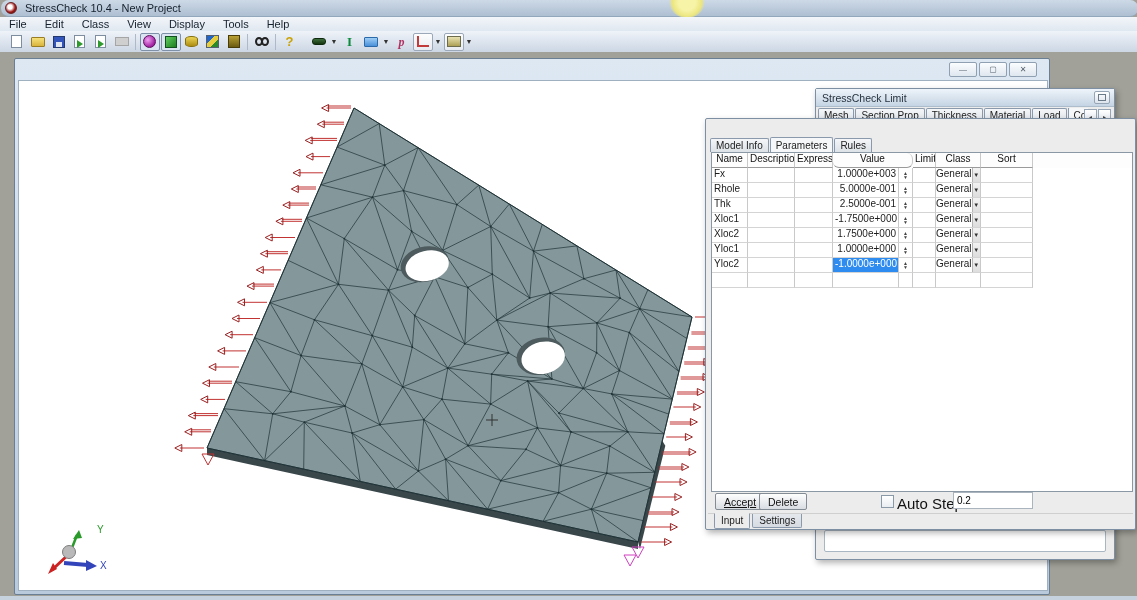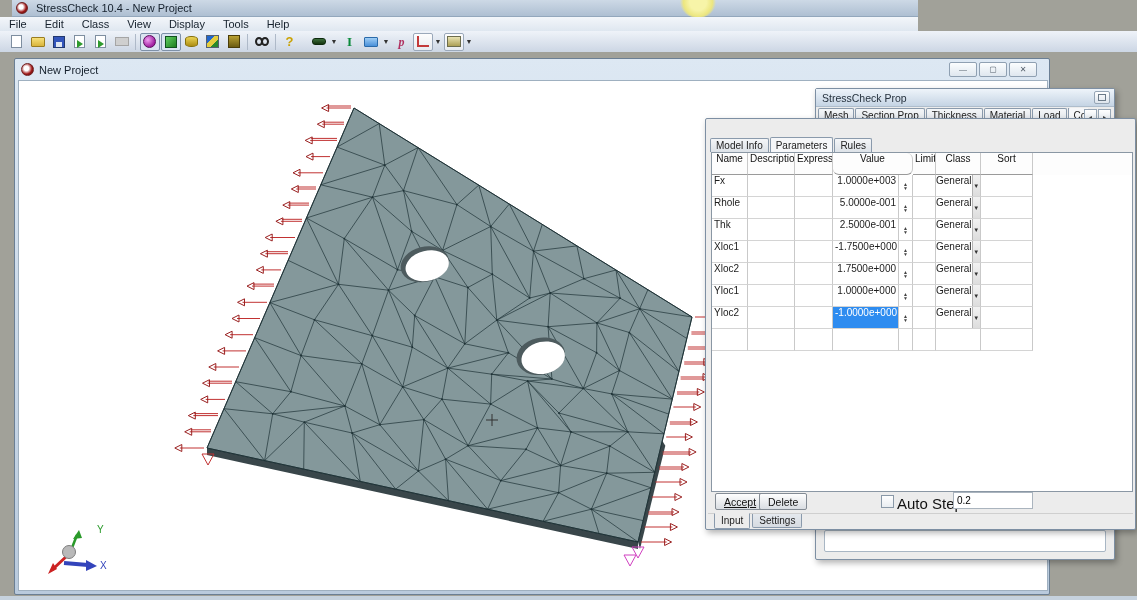--- a/index.html
+++ b/index.html
@@ -1,28 +1,28 @@
 <!DOCTYPE html>
 <html><head>
 <meta charset="utf-8">
 <style>
   html,body{margin:0;padding:0;}
   body{width:1137px;height:600px;overflow:hidden;font-family:"Liberation Sans",sans-serif;
        -webkit-font-smoothing:antialiased;position:relative;background:#a1a199;}
   .abs{position:absolute;}
   
-  #titlebar{left:12px;top:0;width:906px;height:16px;background:linear-gradient(#cdd9e6,#aebfd2);
-            border-bottom:1px solid #93a7bc;}
+  #titlebar{left:1px;top:0;width:1137px;height:16px;background:linear-gradient(#cdd9e6,#aebfd2);
+            border-bottom:1px solid #93a7bc;border-radius:8px;}
   #app-icon{left:4px;top:2px;width:12px;height:12px;border-radius:50%;
             background:radial-gradient(circle at 40% 40%, #fff 25%, #a01818 60%, #401010 100%);
             border:1px solid #702020;box-sizing:border-box;}
   #app-title{left:24px;top:2px;font-size:11px;color:#15202c;}
   #glow{left:668px;top:-14px;width:36px;height:32px;border-radius:50%;
         background:radial-gradient(circle,#f7f4a8 35%,#ece67f 60%,rgba(236,230,127,0) 75%);}
-  #menubar{left:0;top:17px;width:918px;height:14px;background:linear-gradient(#f3f6fa,#dfe7f0);
+  #menubar{left:0;top:17px;width:1137px;height:14px;background:linear-gradient(#f3f6fa,#dfe7f0);
            display:flex;align-items:center;}
   .menu-item{font-size:11px;color:#15202c;padding:0 9px;line-height:14px;cursor:default;}
   #toolbar{left:0;top:31px;width:1137px;height:21px;background:linear-gradient(#eff3f9,#ccd6e4);
            border-bottom:1px solid #98a7ba;}
   .tsep{width:1px;height:16px;background:#aeb9c8;margin:0 3px;align-self:center;}
   #tb-left,#tb-mid{display:flex;align-items:center;height:21px;}
   #tb-left{left:6px;top:0;}  #tb-mid{left:308px;top:0;}
   .tbtn{width:20px;height:18px;display:flex;align-items:center;justify-content:center;
         border:1px solid transparent;border-radius:2px;margin:0 0.5px;box-sizing:border-box;}
   .tbtn.pressed{border-color:#7d90a8;background:#dbe5f1;}
@@ -91,21 +91,21 @@
   .tabscroll{position:absolute;top:20px;right:3px;display:flex;}
   .tsbtn{width:11px;height:12px;border:1px solid #96a5b5;background:linear-gradient(#fff,#dde4ec);
          font-size:6px;color:#444;display:flex;align-items:center;justify-content:center;margin-left:1px;}
   #input-bottom-field{position:absolute;left:8px;right:8px;bottom:7px;height:20px;background:#fff;
          border:1px solid #a8b6c4;border-radius:2px;}
   
   #model-dialog{left:705px;top:118px;width:431px;height:412px;}
   #md-tabs{position:absolute;left:4px;top:19px;height:14px;display:flex;justify-content:space-between;}
   #md-table-wrap{position:absolute;left:5px;top:33px;width:420px;height:338px;background:#fff;
                  border:1px solid #8a97a4;overflow:hidden;}
-  .trow{display:grid;grid-template-columns:36px 47px 38px 66px 14px 23px 45px 52px 1fr;height:22px;}
+  .trow{display:grid;grid-template-columns:36px 47px 38px 66px 14px 23px 45px 52px 1fr;height:15px;}
   .tcell{font-size:10px;line-height:12px;color:#1c1c1c;border-right:1px solid #c9c9c9;
          border-bottom:1px solid #d4d4d4;padding:0 2px;overflow:hidden;white-space:nowrap;box-sizing:border-box;}
   .thead .tcell{text-align:center;color:#111;border-bottom:1px solid #9a9a9a;background:#fdfdfd;}
   .tcell.val{text-align:right;}
   .tcell.val.sel{background:#2e8cf0;color:#fff;text-align:right;}
   .tcell.filler{border:none;}
   .spin{display:flex;flex-direction:column;align-items:center;justify-content:center;
         border-right:1px solid #c9c9c9;border-bottom:1px solid #d4d4d4;box-sizing:border-box;}
   .spin span{font-size:5px;line-height:4px;color:#444;}
   .classcell{display:flex;align-items:stretch;padding:0;}
@@ -233,24 +233,20 @@
       <div class="combo" style="left: 851px; width: 87px;">
         <div class="val">All Objects</div>
         <div class="btn">▼</div>
       </div>
     </div>
 </div>
 
 <div class="abs" id="mdi"></div>
 
 <div class="abs" id="project-win">
-  <div class="abs" id="pw-title">
-    <div id="pw-icon"></div>
-    <div id="pw-title-text">New Project</div>
-  </div>
   <div id="pw-buttons">
       <div class="winbtn">—</div>
       <div class="winbtn">▢</div>
       <div class="winbtn">✕</div>
     </div>
   <div class="abs" id="pw-client">
     <svg id="scene" viewBox="17 79 1028 509">
         <polygon points="205,446 636,540 636,547 205,453" fill="#39464a"></polygon>
         <polygon points="636,540 660.3,438.75 663.3,443.75 638,547" fill="#39464a"></polygon>
         <polygon points="352,106 690,315 636,540 205,446" fill="#84989b" stroke="#1e3236" stroke-width="1"></polygon>
@@ -342,21 +338,21 @@
           <polygon points="95,564 84,558 84,569" fill="#3344bb"></polygon>
           <text x="95" y="531" fill="#2a9a2a" font-size="10" font-family="Liberation Sans, sans-serif">Y</text>
           <text x="98" y="567" fill="#3344bb" font-size="10" font-family="Liberation Sans, sans-serif">X</text>
         </g>
       </svg>
   </div>
 </div>
 
 <div class="abs float-win" id="input-win">
   <div class="fw-title">
-    <div class="txt">StressCheck Prop</div>
+    <div class="txt">StressCheck Limit</div>
     <div class="fw-close"></div>
   </div>
   <div id="input-tabs">
       <div class="tab">Mesh</div>
       <div class="tab">Section Prop</div>
       <div class="tab">Thickness</div>
       <div class="tab">Material</div>
       <div class="tab">Load</div>
       <div class="tab active">Constraint</div>
     </div>

